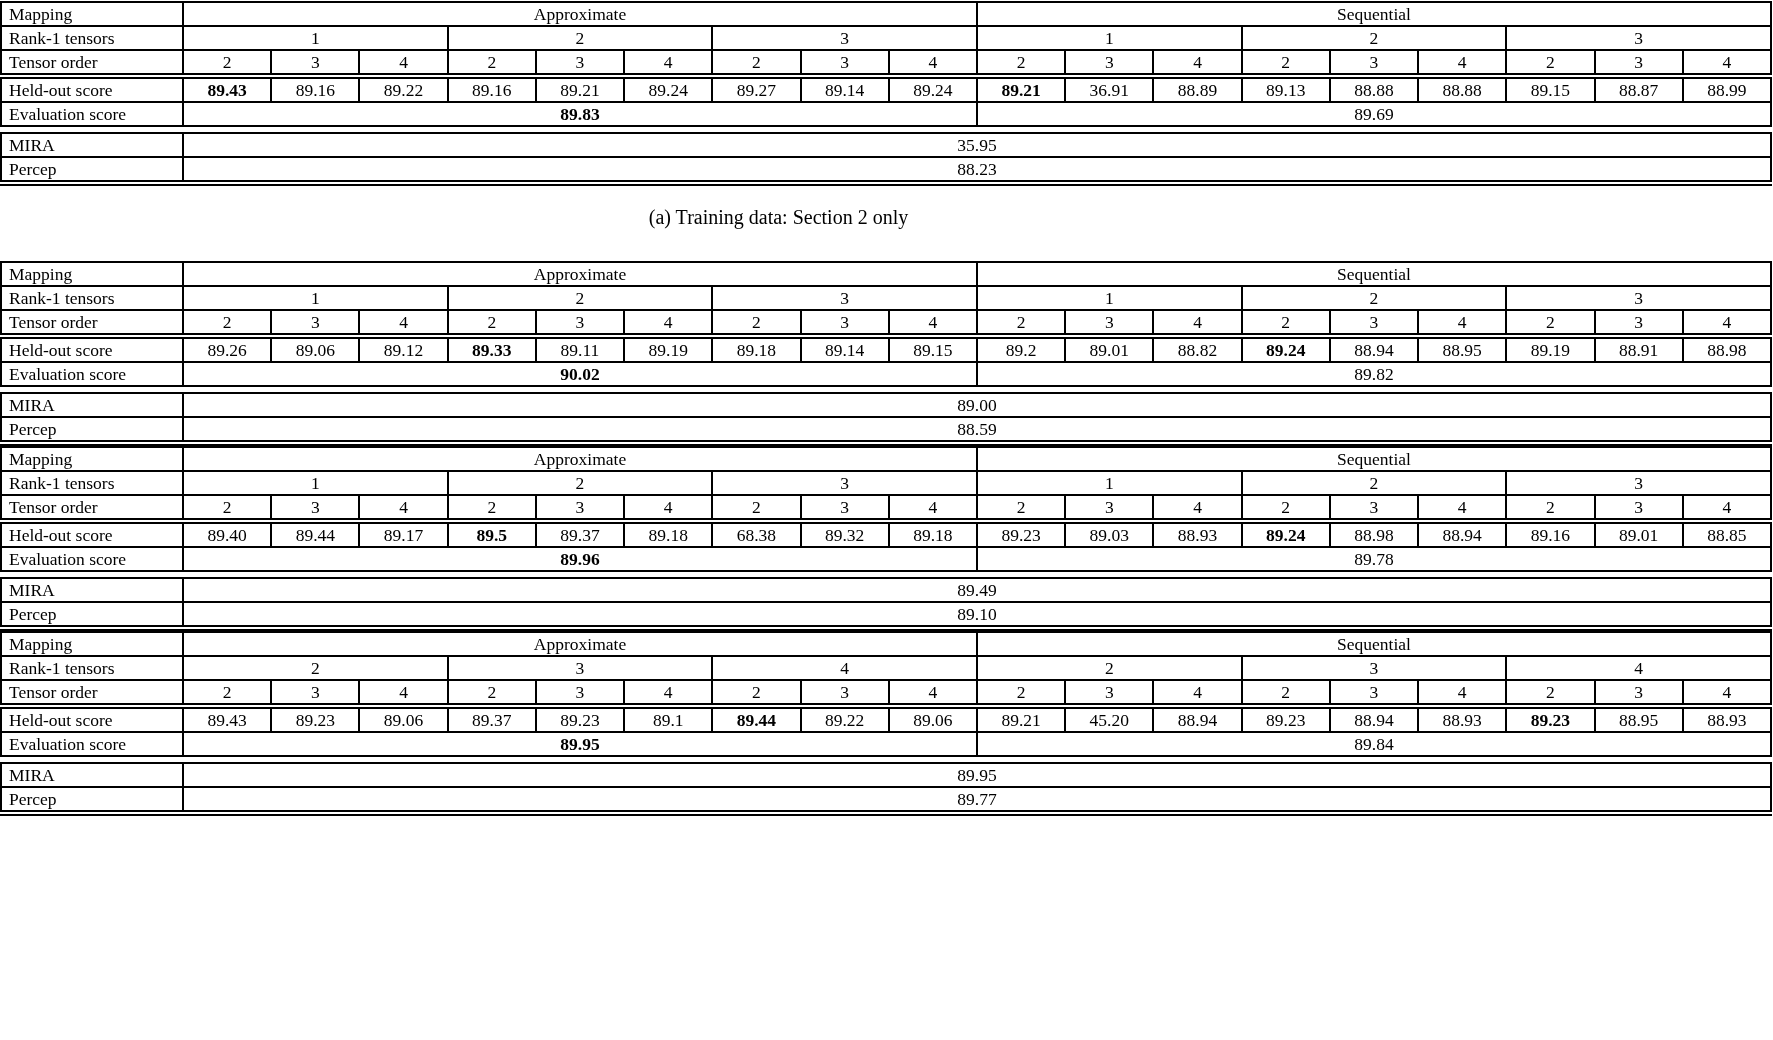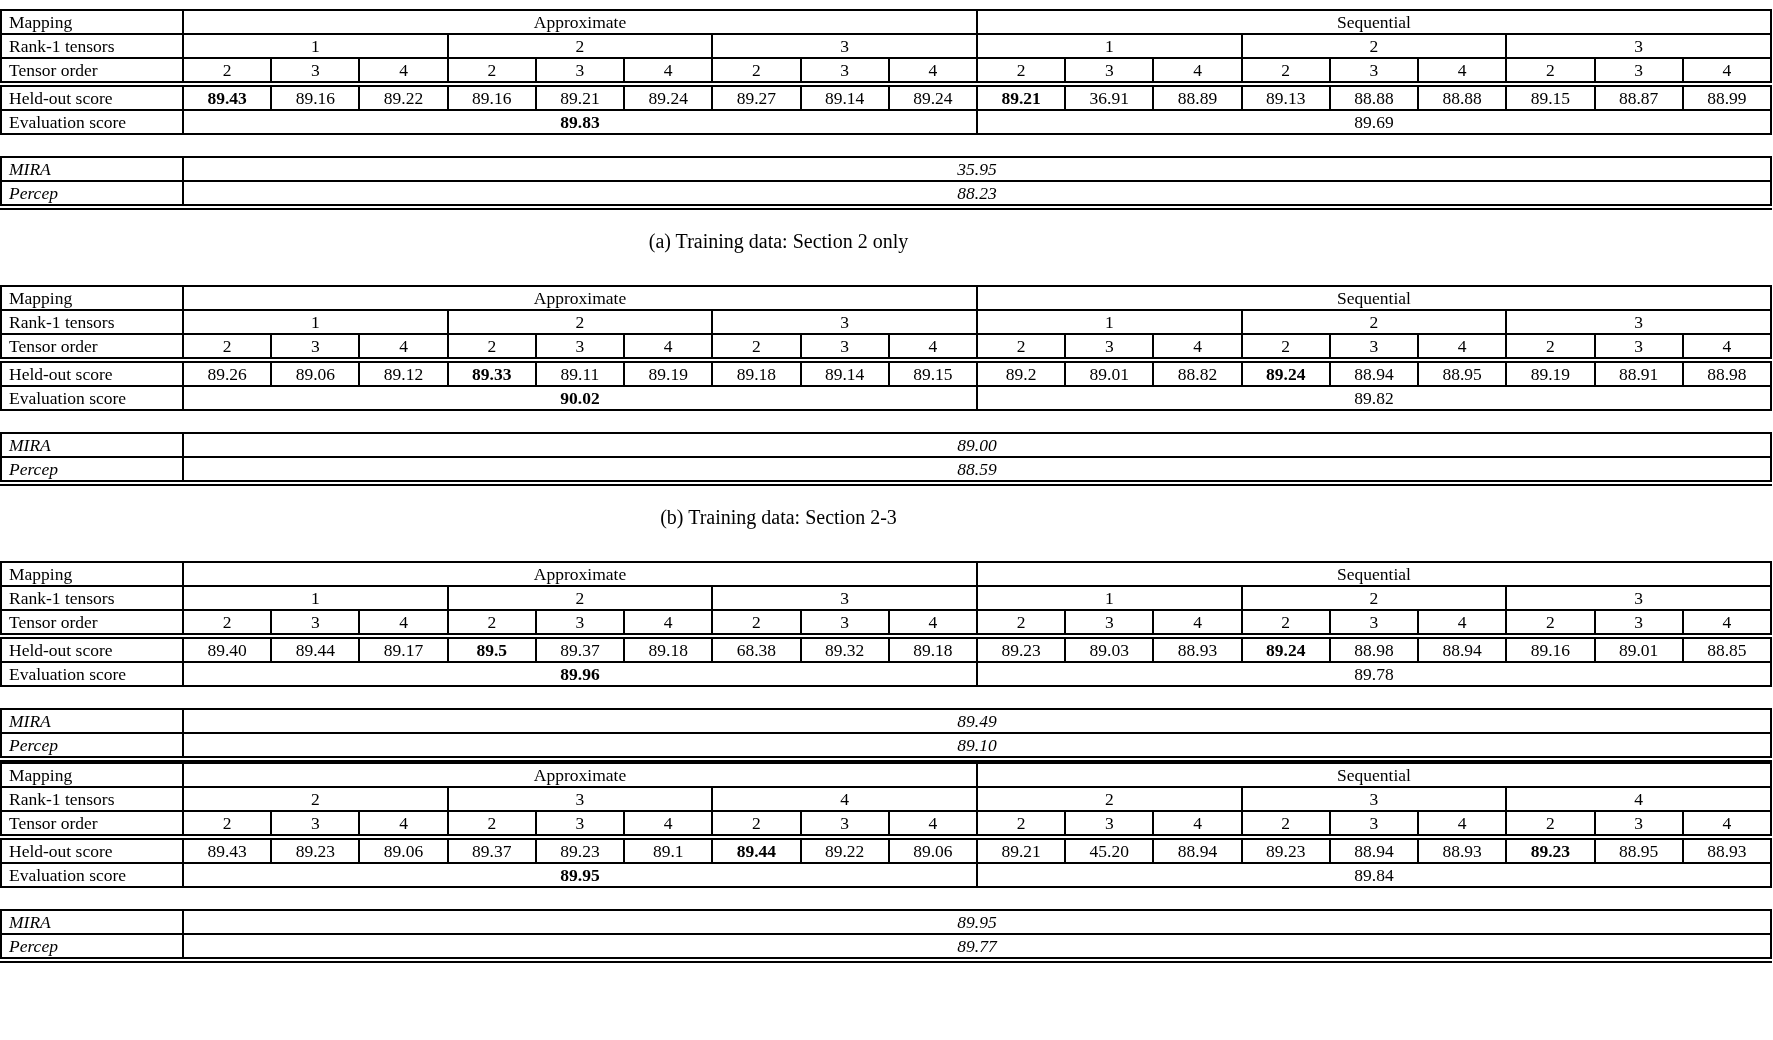--- a/index.html
+++ b/index.html
@@ -2,40 +2,40 @@
 <html><head>
 <meta charset="utf-8">
 <style>
   * { box-sizing: border-box; }
   html, body { margin: 0; padding: 0; background: #ffffff; }
   body {
     width: 1773px; height: 1040px; overflow: hidden;
     font-family: "Liberation Serif", "DejaVu Serif", serif;
     color: #000000;
   }
-  #blocks { padding-top: 9px; }
+  #blocks { padding-top: 1px; }
   table.tbl {
     border-collapse: collapse;
     table-layout: fixed;
     width: 1772px;
   }
   .tbl td {
     border: 2px solid #000;
     height: 22px;
     padding: 0;
     text-align: center;
     font-size: 17.5px;
     line-height: 22px;
     white-space: nowrap;
     overflow: hidden;
   }
   .tbl td.label { text-align: left; padding-left: 7px; }
   col.label-col { width: 182px; }
   tr.dblb td { border-bottom: 6px double #000; }
-  table.sub { margin-top: 21px; font-style: italic; }
+  table.sub { margin-top: 5px; }
   .b { font-weight: bold; }
   .caption {
     width: 1557px;
     text-align: center;
     font-size: 20px;
     line-height: 33px;
     margin: 15px 0 27px 0;
   }
 </style>
 </head>
@@ -243,21 +243,20 @@
           <tr>
             <td class="label">MIRA</td>
             <td>89.00</td>
           </tr>
           <tr class="dblb">
             <td class="label">Percep</td>
             <td>88.59</td>
           </tr>
         </tbody>
       </table>
-      <div class="caption">(b) Training data: Section 2-3</div>
     </section>
     <section>
       <table class="tbl main">
         <colgroup>
           <col class="label-col">
           <col>
           <col>
           <col>
           <col>
           <col>

